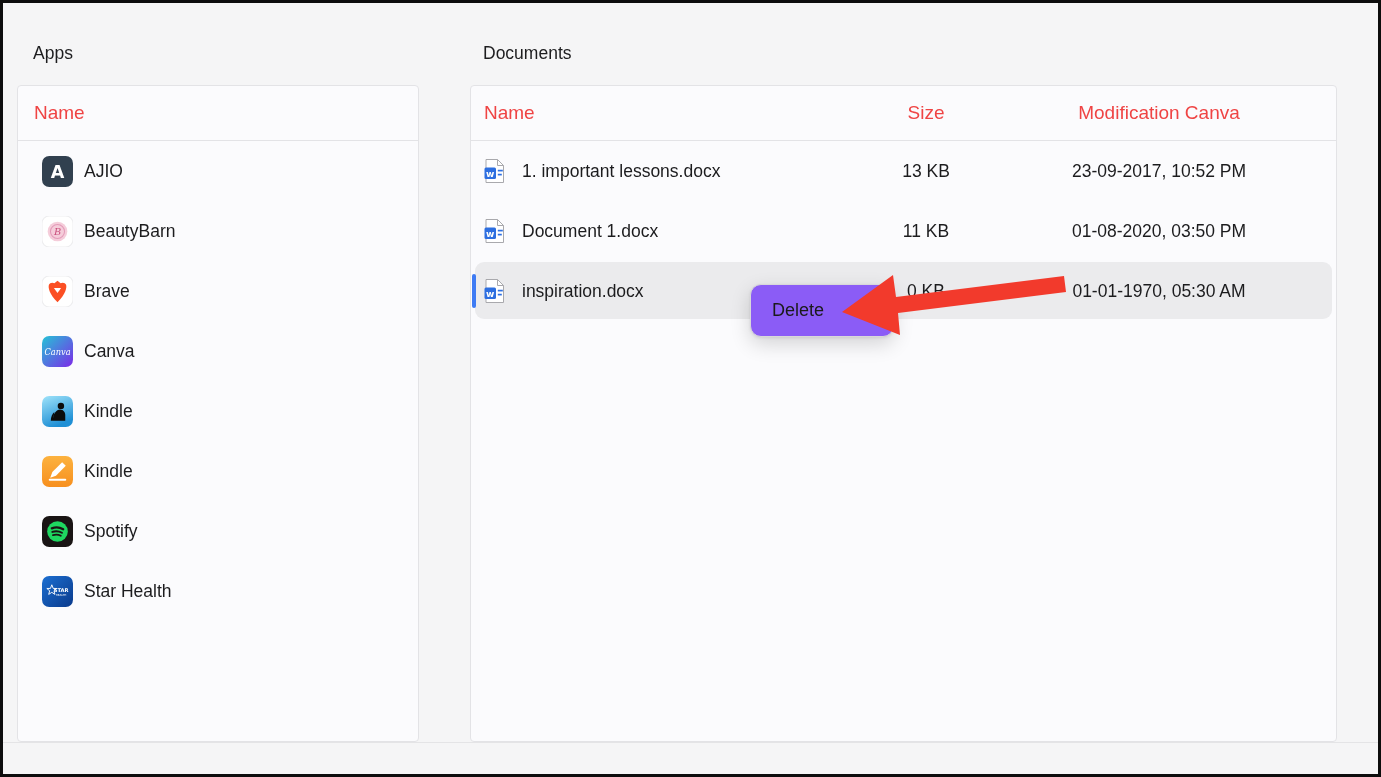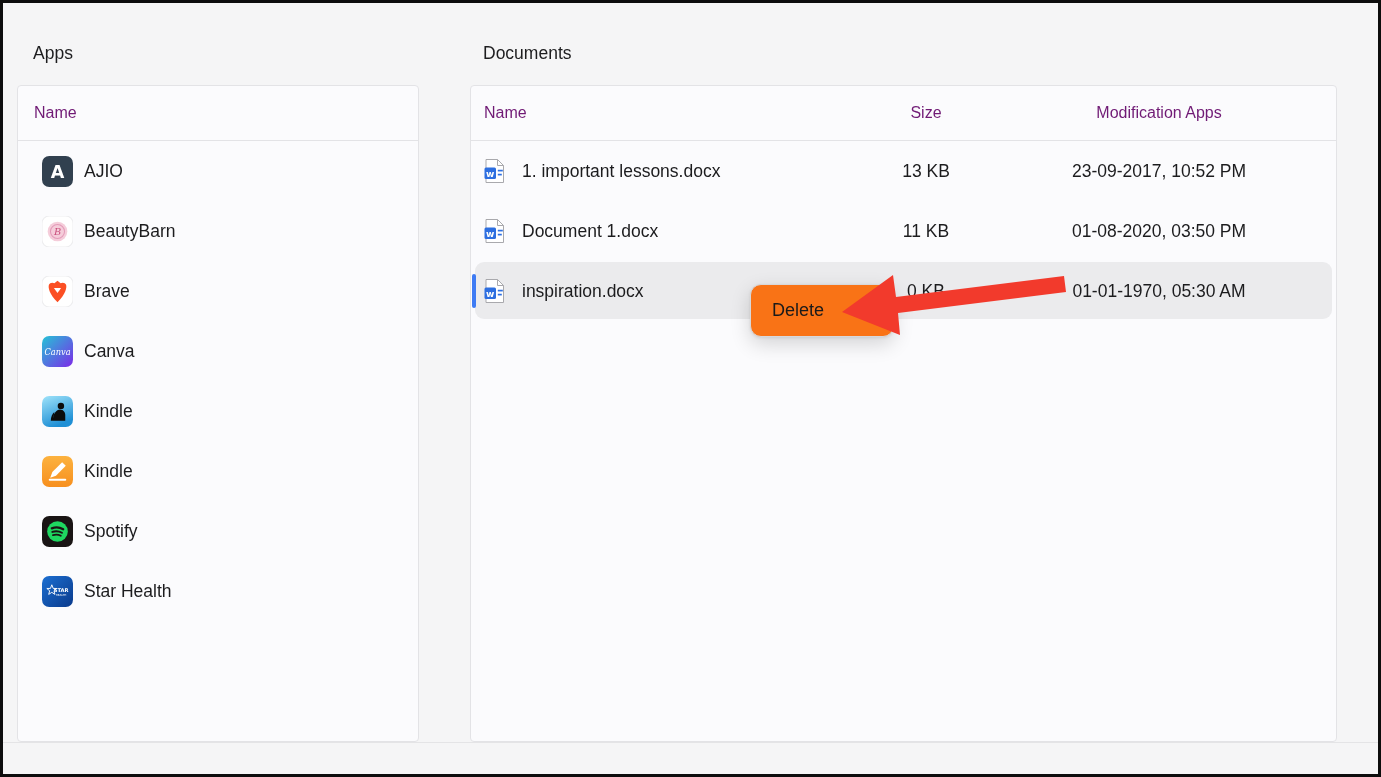--- a/index.html
+++ b/index.html
@@ -13,21 +13,21 @@
   #apps-title{left:33px;}
   #docs-title{left:483px;}
   .panel{
     position:absolute;top:85px;background:#fbfbfd;border:1px solid #e3e3e6;
     border-radius:4px;box-sizing:border-box;
   }
   #apps-panel{left:17px;width:402px;height:657px;}
   #docs-panel{left:470px;width:867px;height:657px;}
   .panel-header{
     height:55px;border-bottom:1px solid #e3e3e6;display:flex;align-items:center;
-    font-size:16px;color:#701a75;box-sizing:border-box;
+    font-size:19px;color:#ef4444;box-sizing:border-box;
   }
   #apps-panel .panel-header{padding-left:16px;}
   .doc-grid{
     display:grid;grid-template-columns:1fr 170px 296px;align-items:center;
     padding-left:13px;padding-right:29px;box-sizing:border-box;
   }
   .cell-right{text-align:center;}
   .app-row{
     height:60px;display:flex;align-items:center;padding-left:24px;gap:11px;
     font-size:17.5px;box-sizing:border-box;
@@ -42,21 +42,21 @@
     background:#ebebed;border-radius:9px;z-index:0;
   }
   .sel-bar{
     position:absolute;left:1px;top:50%;transform:translateY(-50%);
     width:4px;height:34px;border-radius:2px;background:#3e7bf4;z-index:2;
   }
   .separator{position:absolute;left:3px;top:742px;width:1375px;height:1px;background:#e4e4e6;}
   .footer-strip{position:absolute;left:3px;top:743px;width:1375px;height:31px;background:#f5f5f6;}
   .context-menu{
     position:absolute;left:750px;top:284px;width:144px;height:53px;z-index:10;
-    background:#f97316;border:1px solid #d8d8da;border-radius:11px;
+    background:#8b5cf6;border:1px solid #d8d8da;border-radius:11px;
     box-shadow:0 7px 20px rgba(0,0,0,0.16),0 1px 3px rgba(0,0,0,0.08);
     display:flex;align-items:center;padding-left:21px;box-sizing:border-box;
     font-size:18px;color:#1a1a1a;cursor:default;
   }
   .arrow-overlay{position:absolute;left:820px;top:260px;z-index:11;pointer-events:none;}
 </style>
 </head>
 <body>
 
 <div class="frame">
@@ -169,21 +169,21 @@
         <text x="18.5" y="19" text-anchor="middle" font-family="DejaVu Sans,sans-serif" font-size="2.7" fill="#ffffff">HEALTH</text>
       </svg>
       <span>Star Health</span>
     </div>
   </div>
 
   <div class="panel" id="docs-panel">
     <div class="panel-header doc-grid">
       <span>Name</span>
       <span class="cell-right">Size</span>
-      <span class="cell-right">Modification Apps</span>
+      <span class="cell-right">Modification Canva</span>
     </div>
 
     <div class="doc-row doc-grid">
       <span class="cell doc-name">
         <svg class="doc-icon" viewBox="0 0 21 26">
           <path d="M2,1.5 h11.5 l6,6 v17 h-17.5 z" fill="#ffffff" stroke="#a9a9ad" stroke-width="1"></path>
           <path d="M13.5,1.5 v6 h6" fill="none" stroke="#a9a9ad" stroke-width="1"></path>
           <rect x="0.5" y="9.5" width="11.5" height="11.5" rx="1.5" fill="#2e6fe0"></rect>
           <text x="6.2" y="18.8" text-anchor="middle" font-family="DejaVu Sans,sans-serif" font-size="9" font-weight="bold" fill="#ffffff">w</text>
           <path d="M13.8,12.6 h5" stroke="#2e6fe0" stroke-width="1.7"></path>

